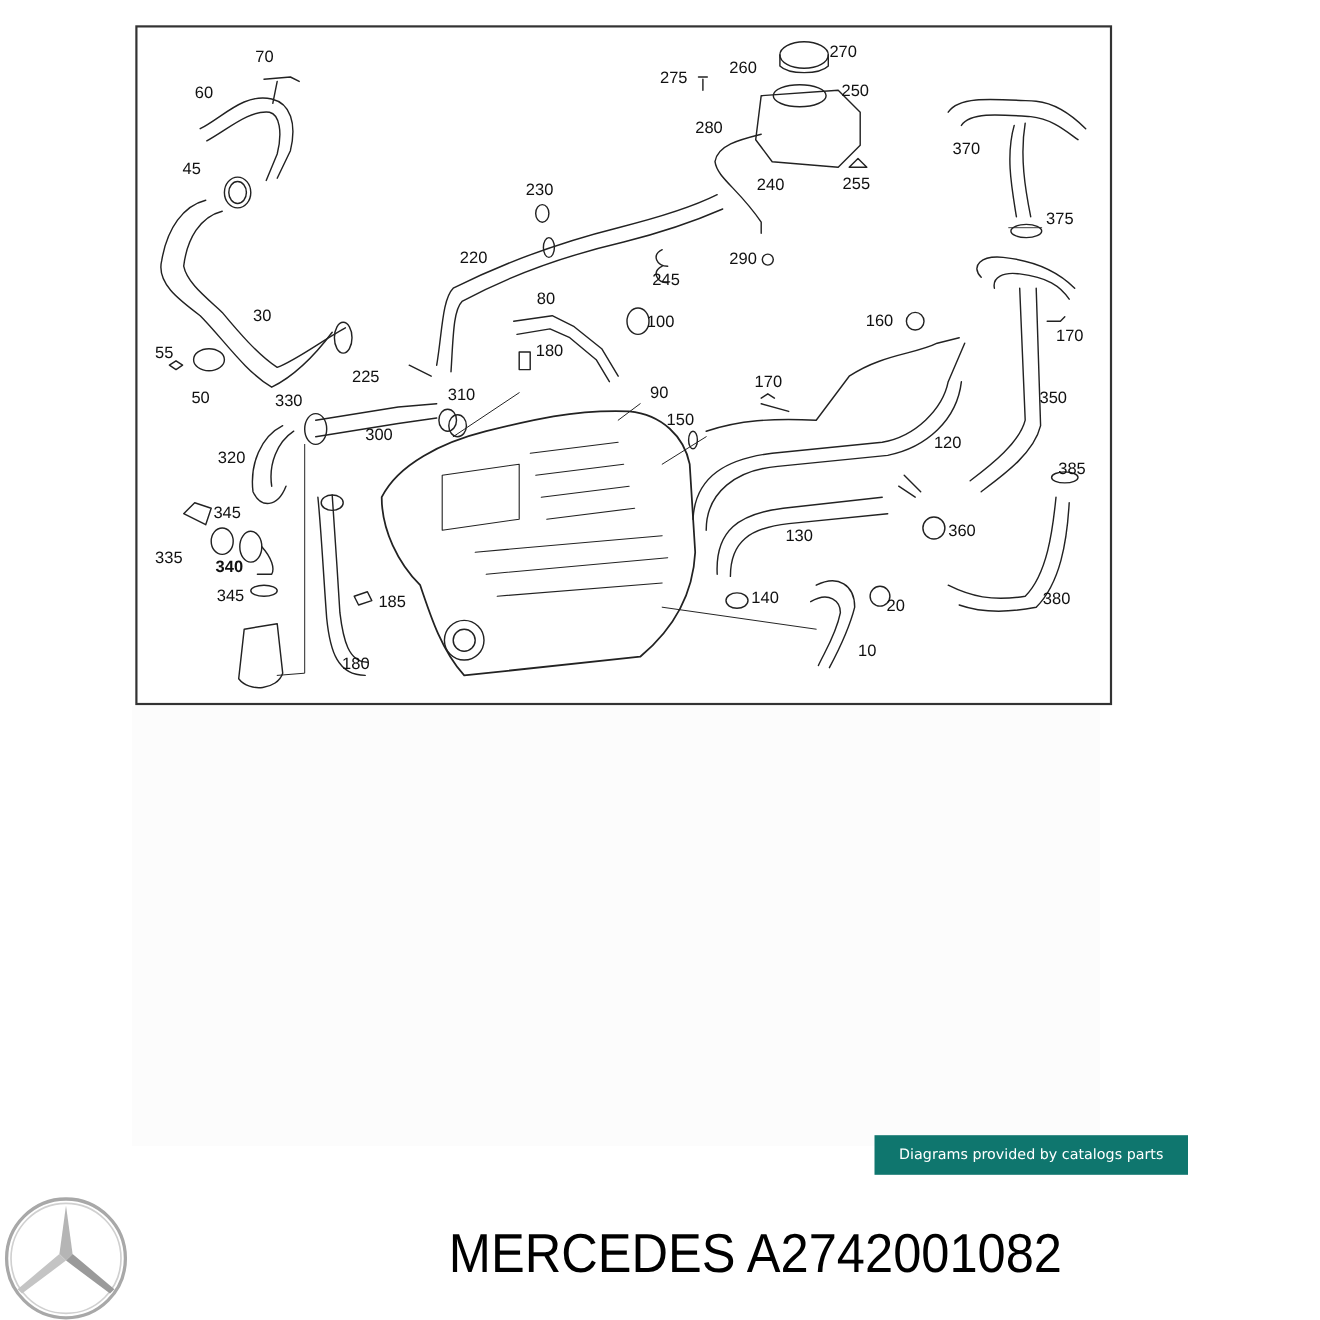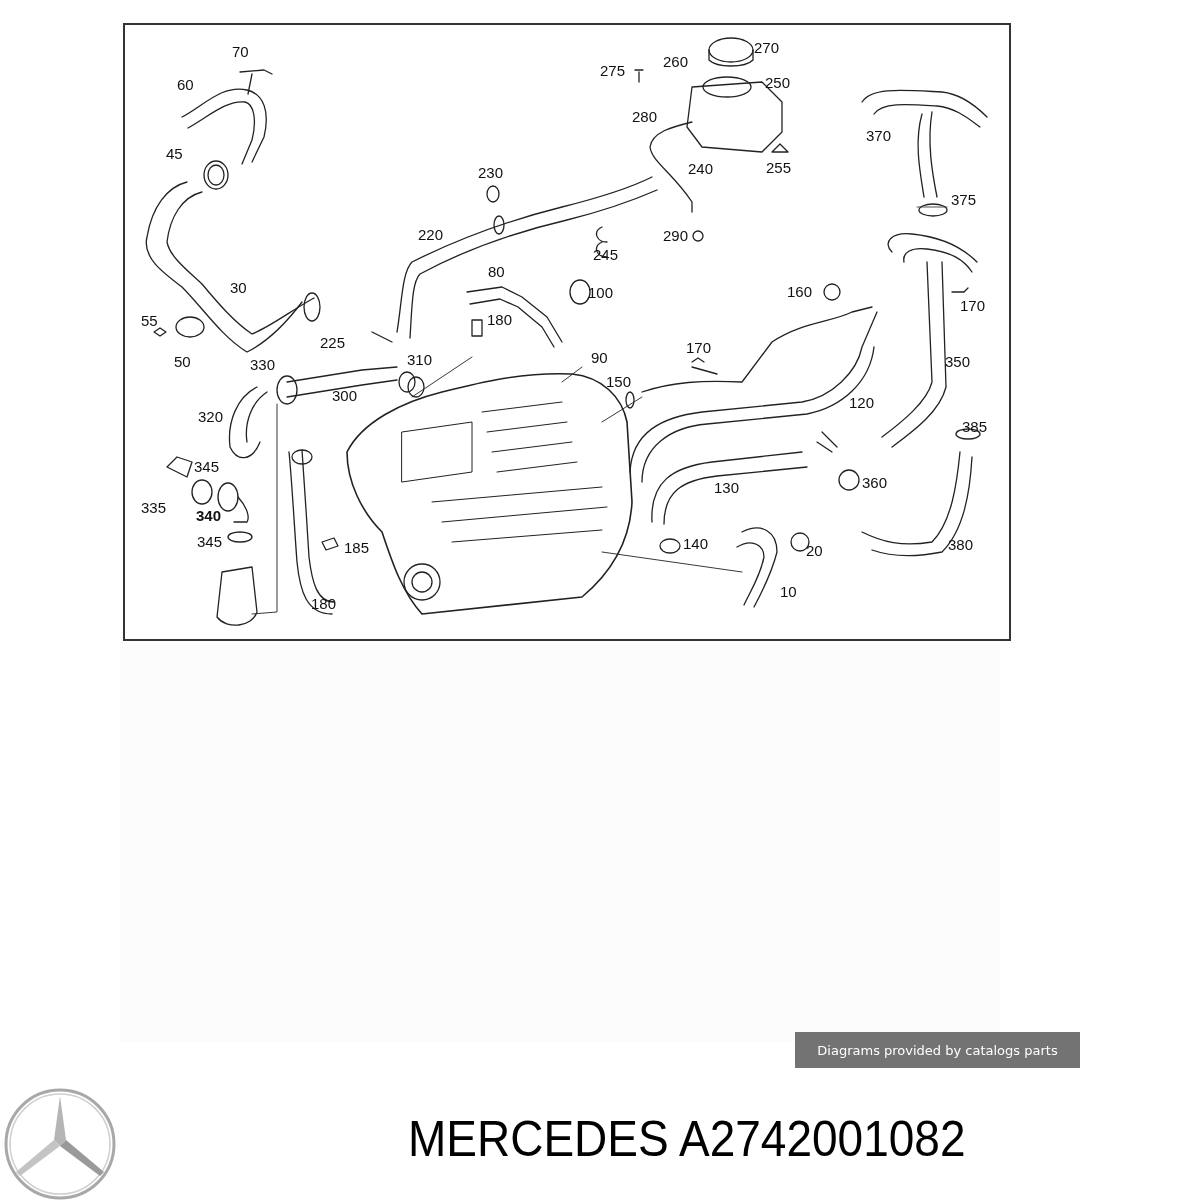--- a/index.html
+++ b/index.html
@@ -1,21 +1,21 @@
 <!DOCTYPE html>
 <html><head>
 <meta charset="utf-8">
 <style>
   html, body { margin:0; padding:0; }
   body { width:1200px; height:1200px; background:#ffffff; position:relative; overflow:hidden; font-family:"Liberation Sans", sans-serif; }
   .canvas-bg { position:absolute; left:120px; top:642px; width:880px; height:400px; background:#fcfcfc; }
   .frame { position:absolute; left:123px; top:23px; width:888px; height:618px; border:2px solid #333; background:#fff; box-sizing:border-box; }
   .frame svg { position:absolute; left:0; top:0; }
   .callout { position:absolute; font-family:"Liberation Sans", sans-serif; font-size:15px; color:#111; line-height:1; white-space:nowrap; }
-  .credit { position:absolute; left:795px; top:1032px; width:285px; height:36px; background:#737373; color:#fff; font-family:"DejaVu Sans", sans-serif; font-size:13px; display:flex; align-items:center; justify-content:center; }
+  .credit { position:absolute; left:795px; top:1032px; width:285px; height:36px; background:#0f766e; color:#fff; font-family:"DejaVu Sans", sans-serif; font-size:13px; display:flex; align-items:center; justify-content:center; }
   .title { position:absolute; left:408px; top:1110px; font-family:"Liberation Sans", sans-serif; font-size:50px; color:#000; letter-spacing:0px; transform:scaleX(0.92); transform-origin:left top; white-space:nowrap; }
   .logo { position:absolute; left:0; top:1088px; width:120px; height:112px; }
 </style>
 </head>
 <body>
 
 <div class="canvas-bg"></div>
 
 <div class="frame" id="frame">
   <svg width="884" height="614" viewBox="123 23 884 614" fill="none" stroke="#222" stroke-width="1.3" stroke-linecap="round" stroke-linejoin="round">

